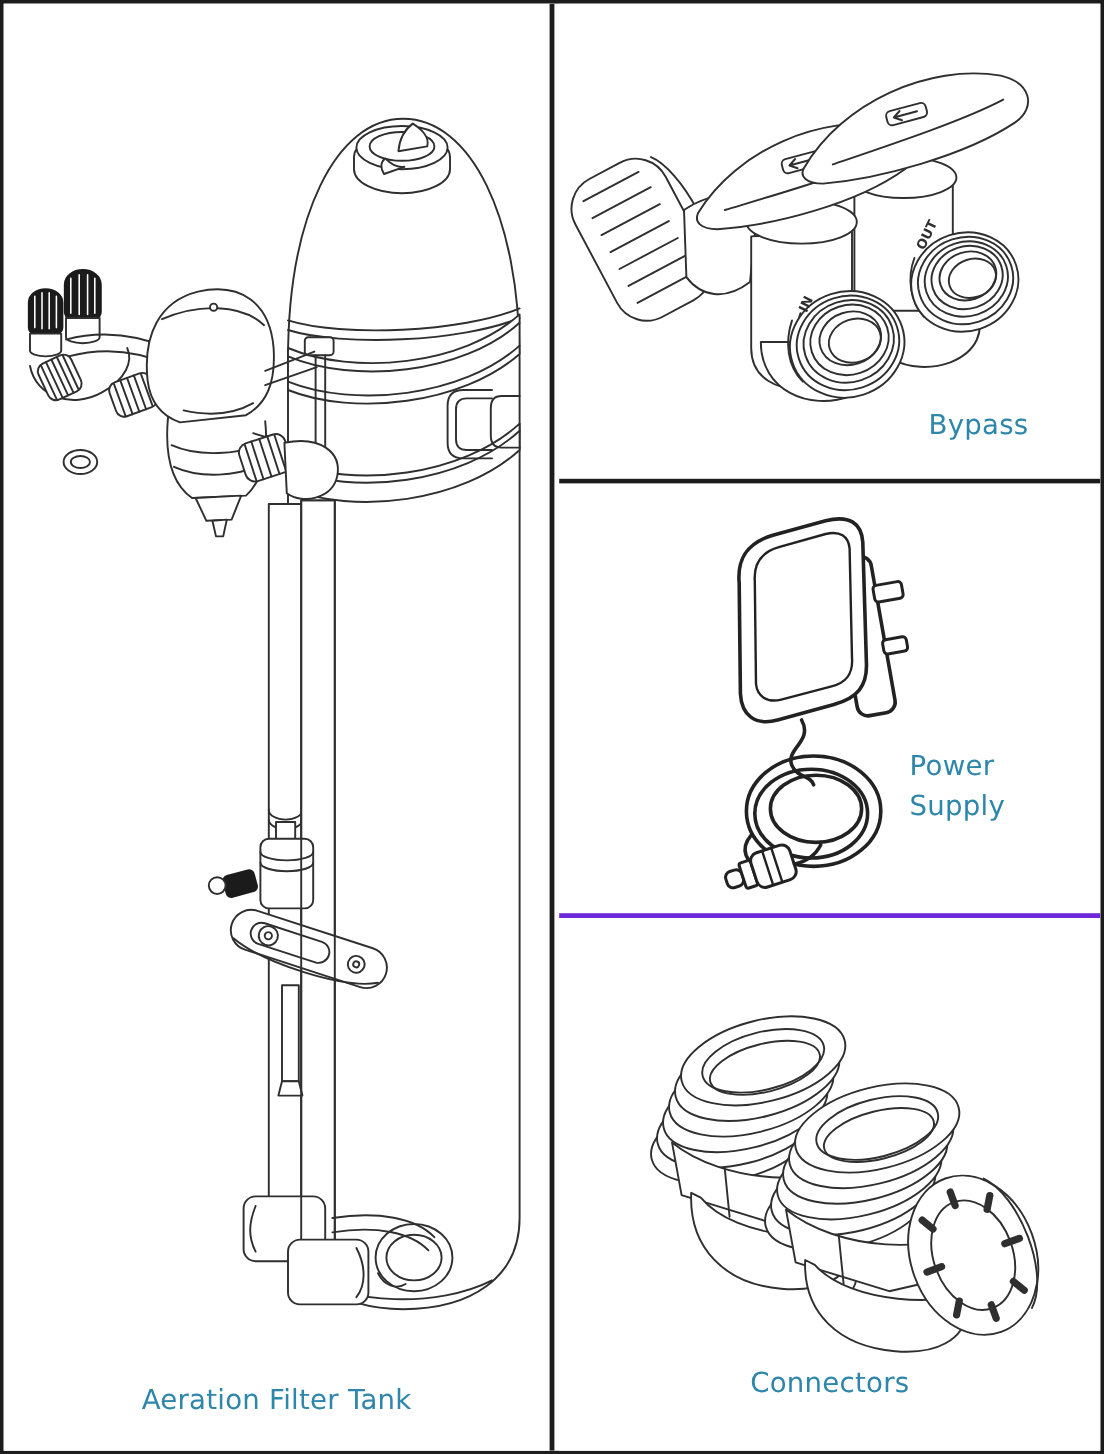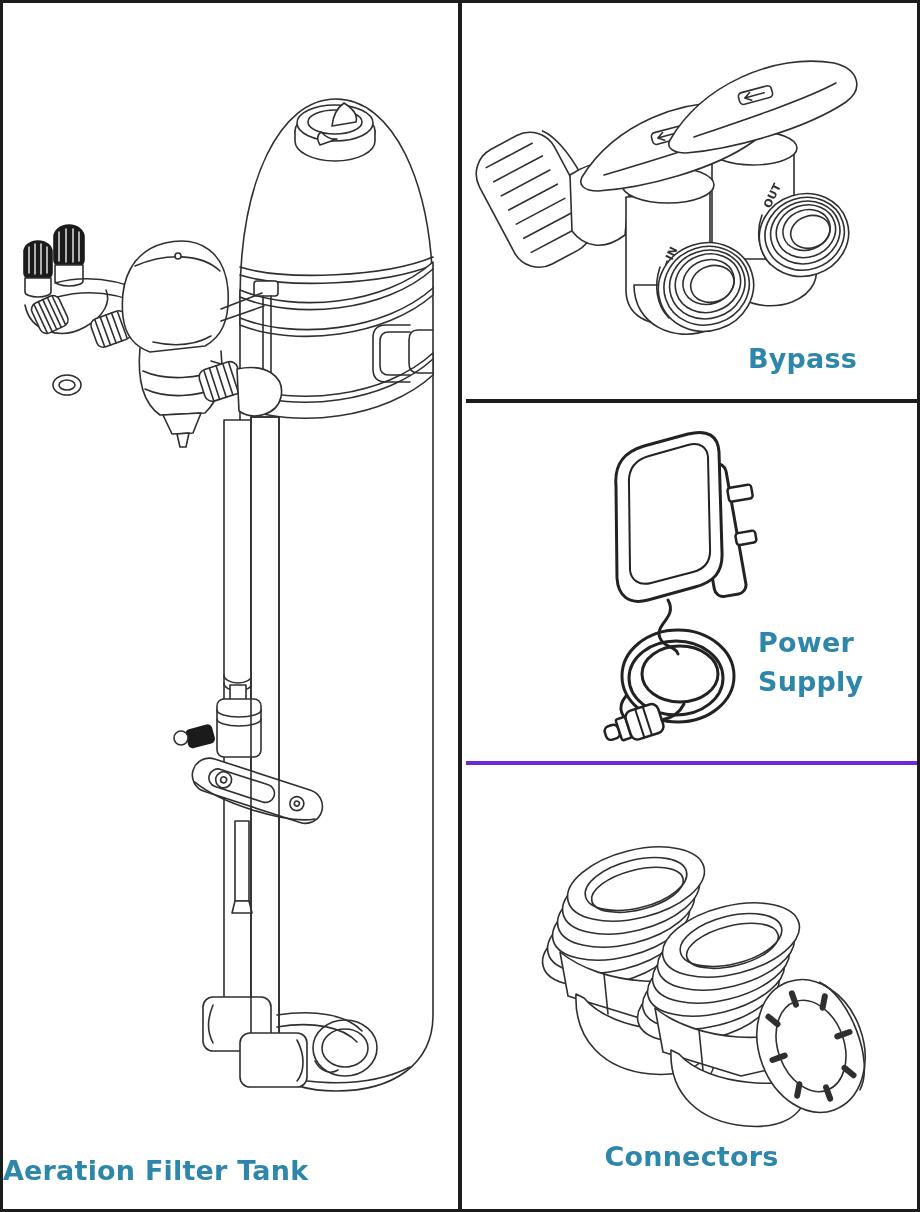--- a/index.html
+++ b/index.html
@@ -14,27 +14,27 @@
   }
   .panel{position:absolute;box-sizing:border-box;background:#fff;}
   .panel-tank{left:0;top:0;width:459px;height:1206px;border-right:4px solid #1c1c1c;}
   .right-col{position:absolute;left:463px;top:0;width:451px;height:1206px;}
   .panel-bypass{left:0;top:0;width:451px;height:400px;border-bottom:4px solid #1c1c1c;}
   .panel-power{left:0;top:400px;width:451px;height:362px;border-bottom:4px solid #6d28d9;}
   .panel-connectors{left:0;top:762px;width:451px;height:444px;}
   .label{
     position:absolute;
     color:#2e86ab;
-    font-weight:bold;
-    font-size:27px;
+    font-weight:normal;
+    font-size:23px;
     line-height:1.45;
     letter-spacing:0.2px;
     white-space:pre-line;
   }
-  .label-tank{left:0;top:1148px;width:100%;}
+  .label-tank{left:0;top:1148px;width:100%;text-align:center;}
   .label-bypass{right:60px;top:336px;text-align:right;}
   .label-power{left:292px;top:220px;width:110px;text-align:left;}
   .label-connectors{left:0;top:372px;width:100%;text-align:center;}
   svg{position:absolute;display:block;}
   .art{stroke:#2f2f2f;stroke-width:1.6;fill:#ffffff;stroke-linejoin:round;stroke-linecap:round;}
   .ln{fill:none;}
   .dk{fill:#1b1b1b;stroke:#1b1b1b;}
   .wl{stroke:#ffffff;stroke-width:1.3;fill:none;}
   .bold-art{stroke:#222;stroke-width:3;fill:#ffffff;stroke-linejoin:round;stroke-linecap:round;}
   .engrave{font-family:"DejaVu Sans","Liberation Sans",sans-serif;font-size:11px;font-weight:bold;fill:#2f2f2f;stroke:none;}

